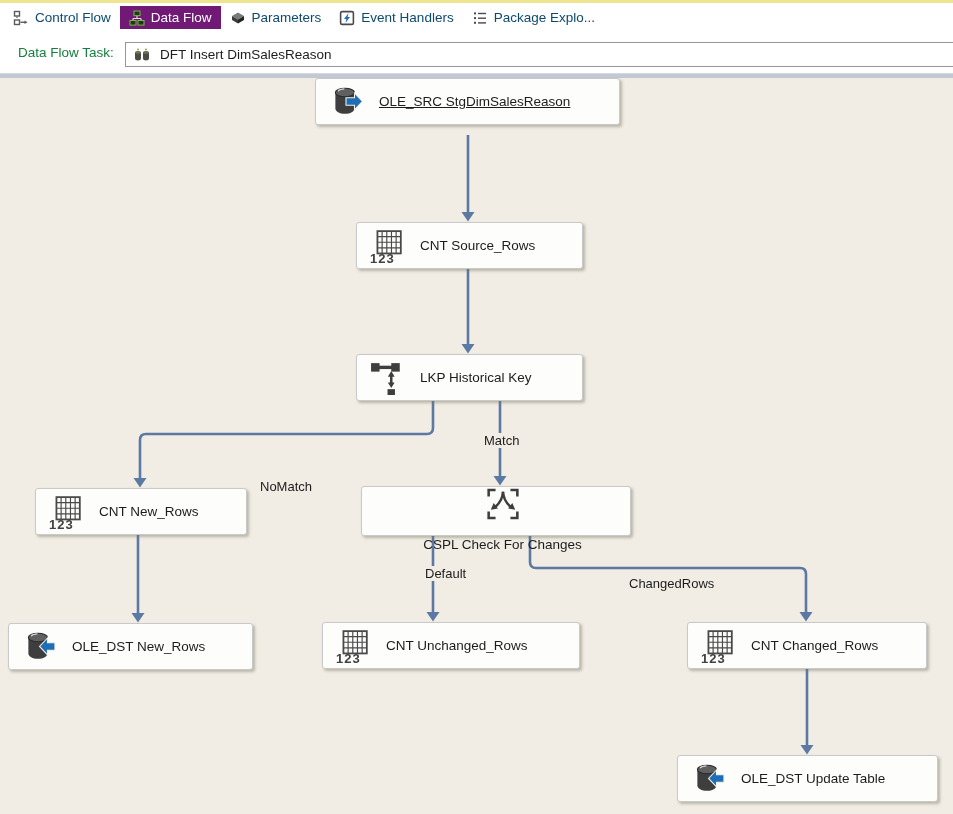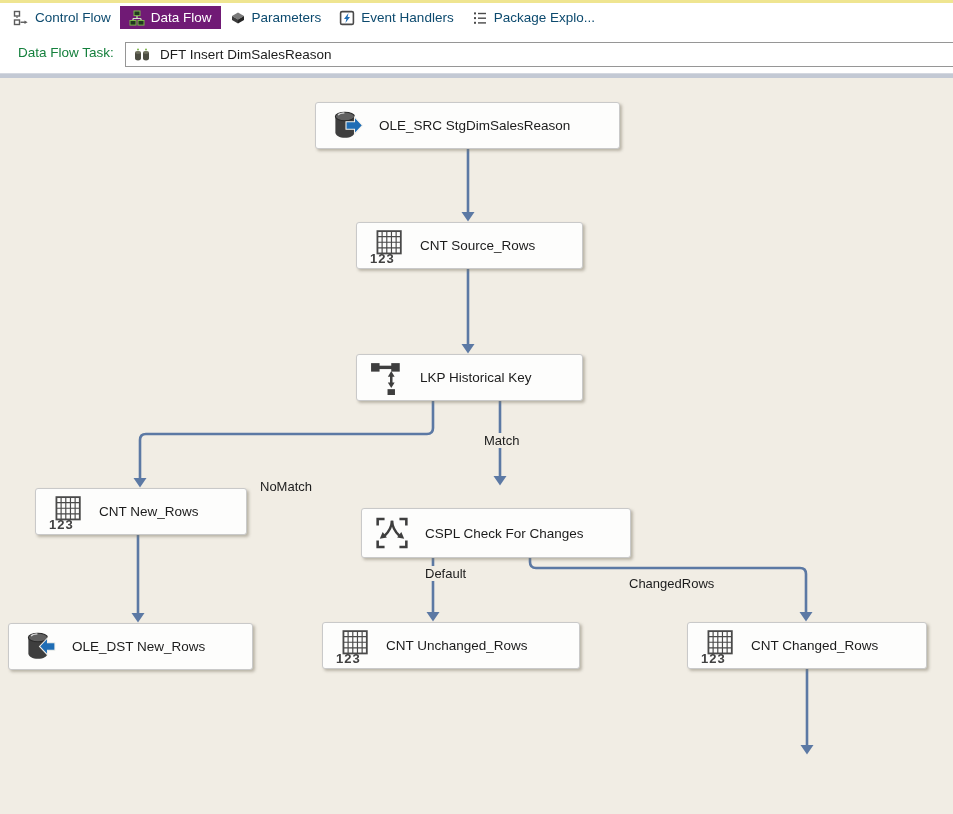--- a/index.html
+++ b/index.html
@@ -186,21 +186,21 @@
             <polygon points="800.5,667 813.5,667 807,676.5" fill="#5c79a4" stroke="none"></polygon>
         </g>
       </g>
     </svg>
 
     <div class="edge-label" style="left:258px; top:366px;margin-top:35px;">NoMatch</div>
     <div class="edge-label" style="left:482px; top:355px;">Match</div>
     <div class="edge-label" style="left:423px; top:488px;">Default</div>
     <div class="edge-label" style="left:627px; top:498px;">ChangedRows</div>
 
-    <div class="node" style="left:315px; top:24px; width:305px;">
+    <div class="node" style="left:315px; top:0; width:305px;text-decoration:underline;">
       <span class="nicon">
         <svg width="34" height="34" viewBox="0 0 32 32">
             <use href="#sym-db"></use>
             <use href="#sym-arrow-right"></use>
           </svg>
       </span>
       <span>OLE_SRC StgDimSalesReason</span>
     </div>
 
     <div class="node" style="left:356px; top:144px; width:227px;">
@@ -225,21 +225,21 @@
     <div class="node" style="left:35px; top:410px; width:212px;">
       <span class="nicon">
         <svg width="34" height="34" viewBox="0 0 32 32">
             <use href="#sym-rowcount-grid"></use>
           </svg>
         <span class="badge">123</span>
       </span>
       <span>CNT New_Rows</span>
     </div>
 
-    <div class="node" style="left:361px; top:430px; width:270px; height:50px;">
+    <div class="node" style="left:361px; top:408px; width:270px; height:50px;flex-direction:column;">
       <span class="nicon">
         <svg width="34" height="34" viewBox="0 0 32 32">
             <use href="#sym-cspl"></use>
           </svg>
       </span>
       <span>CSPL Check For Changes</span>
     </div>
 
     <div class="node" style="left:8px; top:545px; width:245px;">
       <span class="nicon">
@@ -264,15 +264,24 @@
     <div class="node" style="left:687px; top:544px; width:240px;">
       <span class="nicon">
         <svg width="34" height="34" viewBox="0 0 32 32">
             <use href="#sym-rowcount-grid"></use>
           </svg>
         <span class="badge">123</span>
       </span>
       <span>CNT Changed_Rows</span>
     </div>
 
+    <div class="node" style="left:677px; top:677px; width:261px;">
+      <span class="nicon">
+        <svg width="34" height="34" viewBox="0 0 32 32">
+            <use href="#sym-db"></use>
+            <use href="#sym-arrow-left"></use>
+          </svg>
+      </span>
+      <span>OLE_DST Update Table</span>
+    </div>
 
   </div>
 </div>
 
 </body></html>

